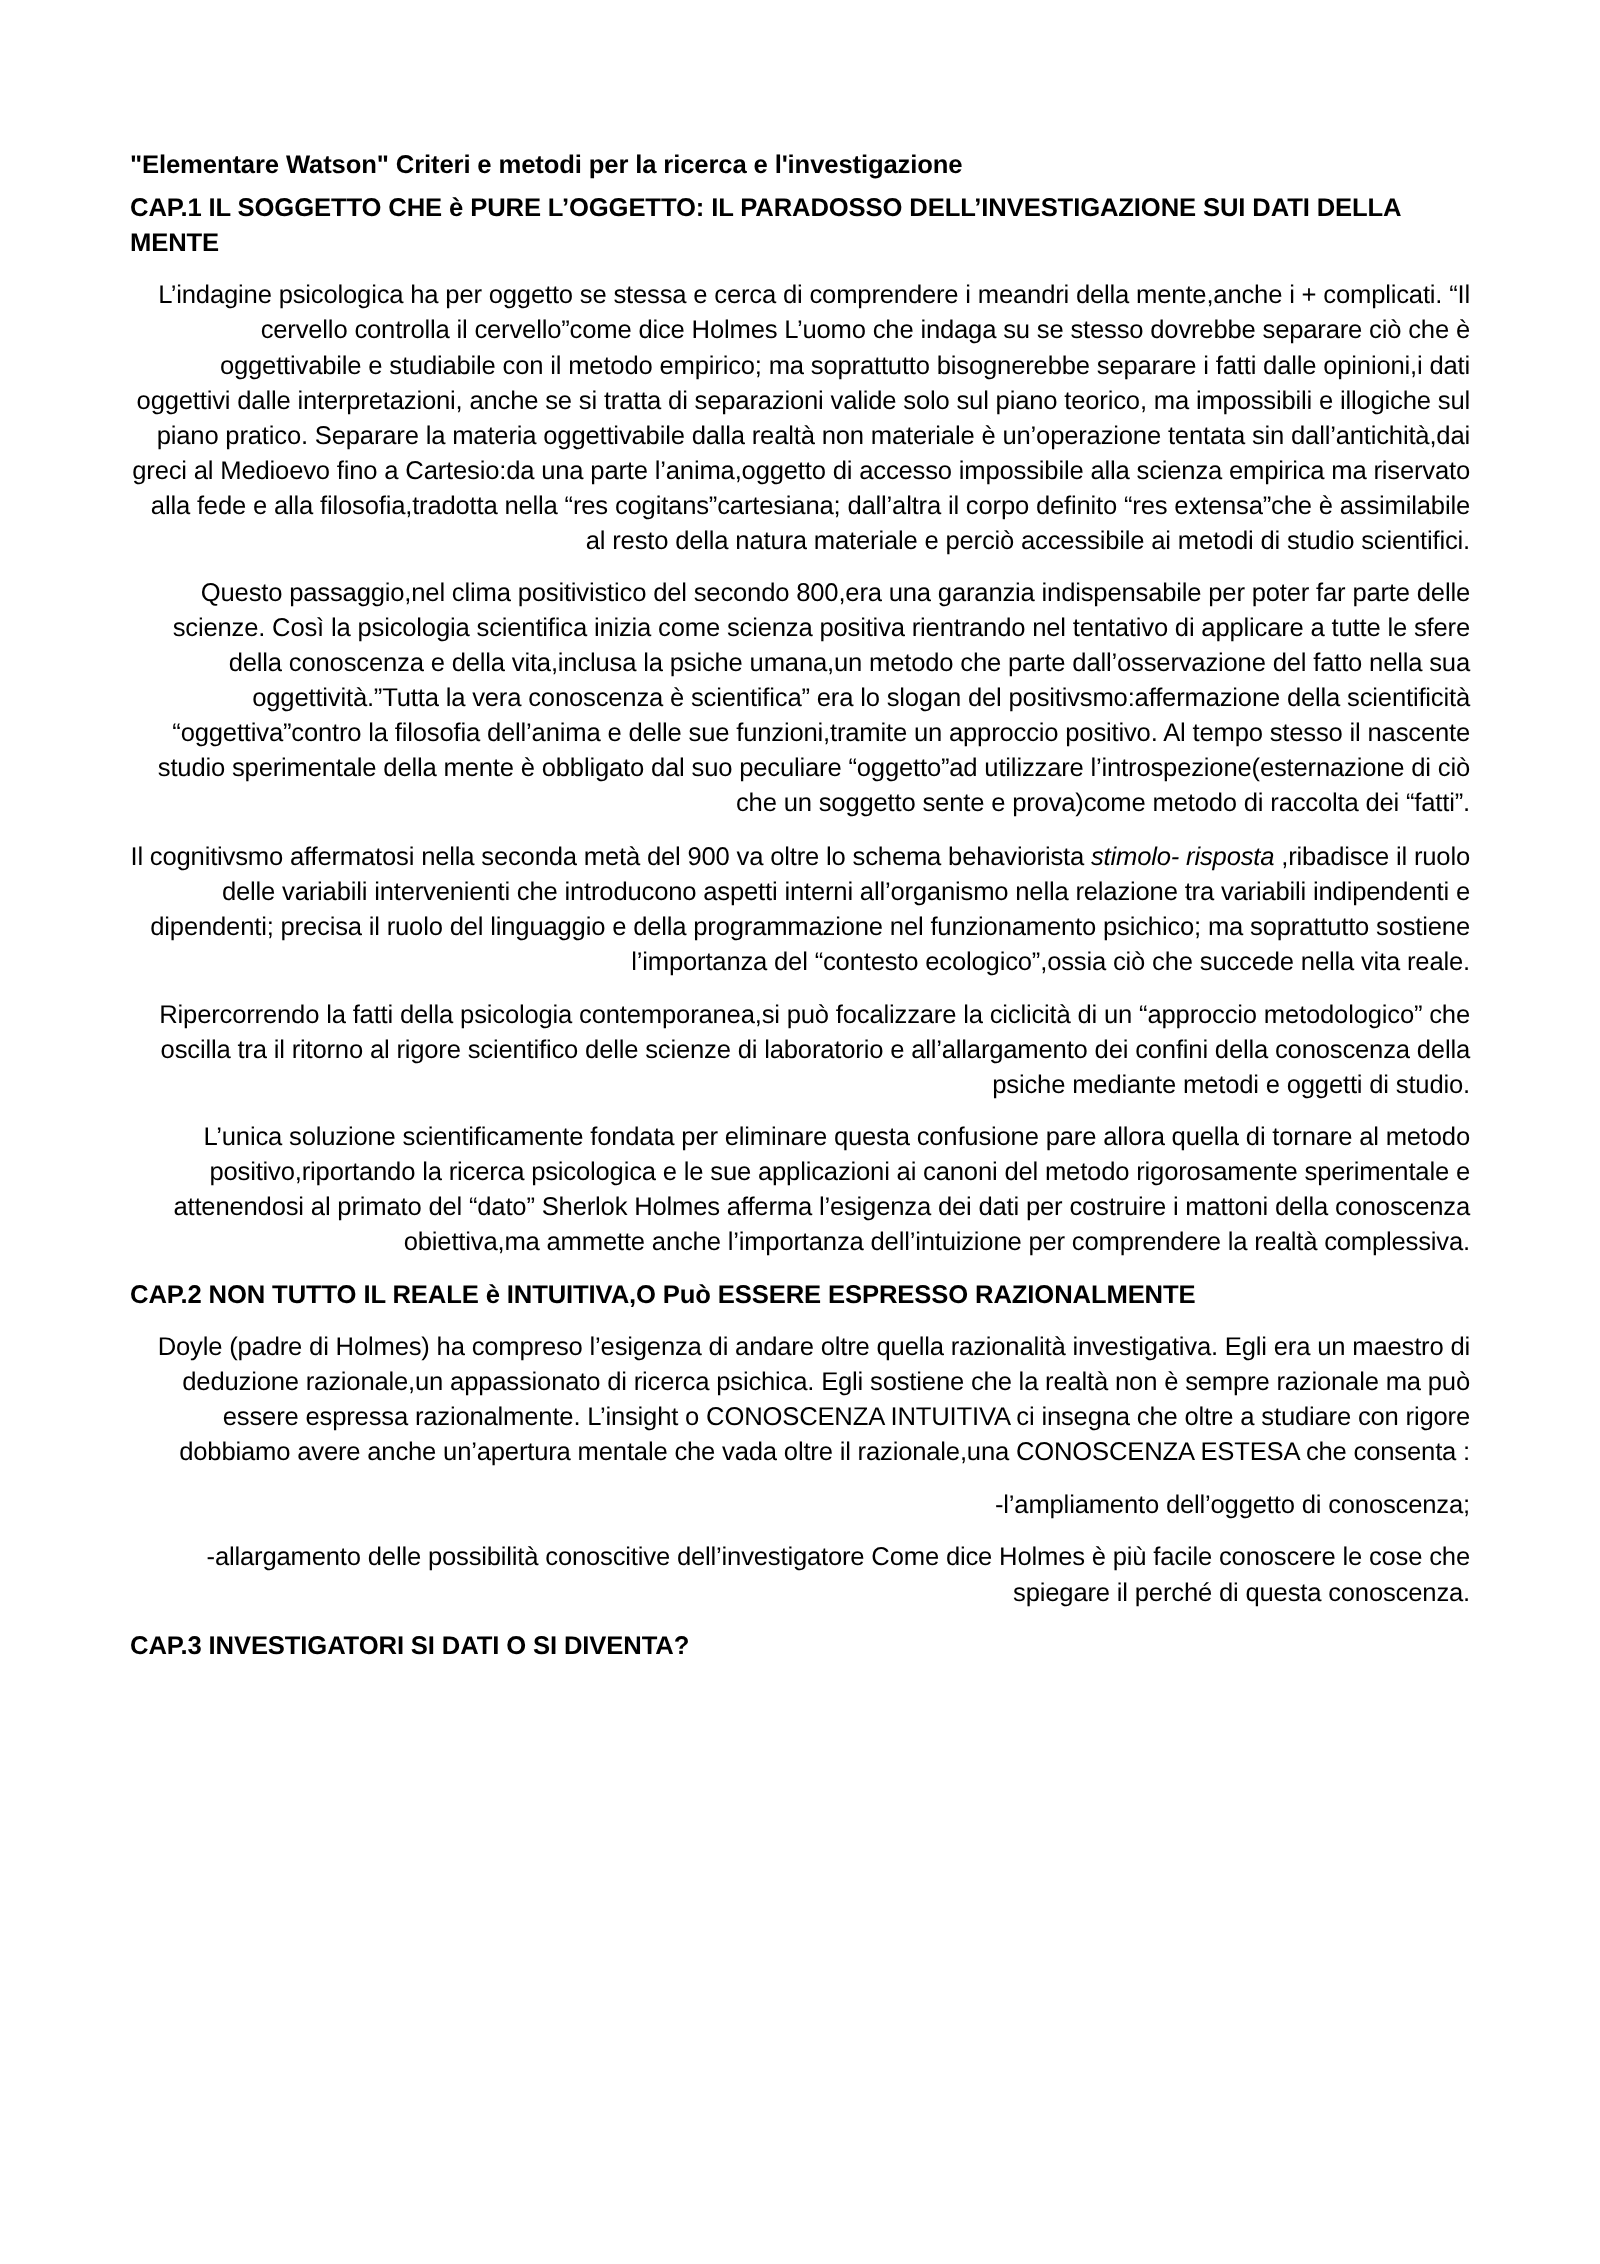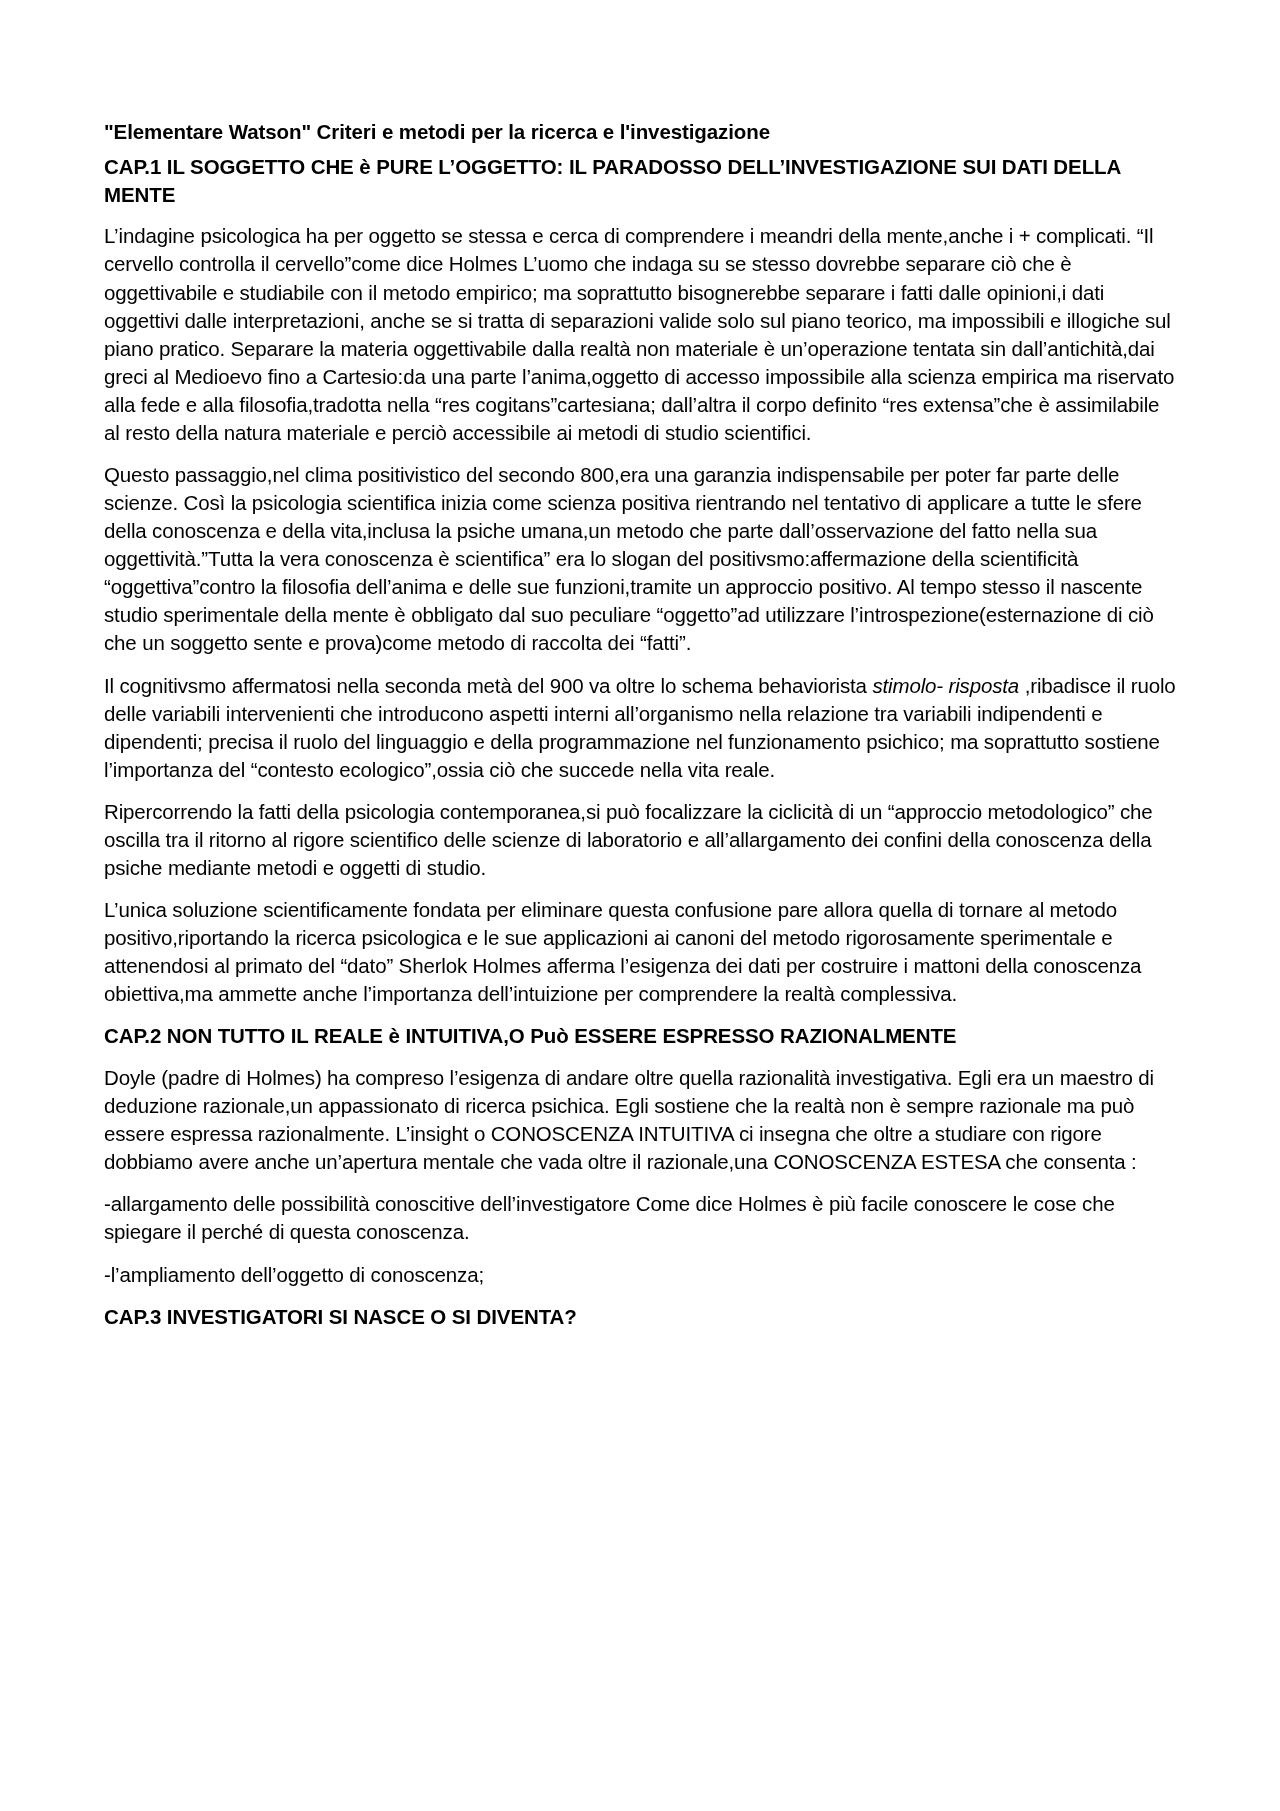--- a/index.html
+++ b/index.html
@@ -32,21 +32,21 @@
     font-weight: bold;
     line-height: 1.35;
     margin: 0 0 14px 0;
     letter-spacing: -0.1px;
   }
   p.body-par {
     font-size: 20.5px;
     font-weight: normal;
     line-height: 1.37;
     margin: 0 0 14px 0;
-    text-align: left;
+    text-align: right;
     letter-spacing: -0.15px;
   }
   p.body-par:last-child {
     margin-bottom: 0;
   }
   .em-italic {
     font-style: italic;
   }
 </style>
 </head>
@@ -65,19 +65,19 @@
   <p class="body-par"><span>Il cognitivsmo affermatosi nella seconda metà del 900 va oltre lo schema behaviorista </span><span class="em-italic">stimolo- risposta</span><span> ,ribadisce il ruolo delle variabili intervenienti che introducono aspetti interni all’organismo nella relazione tra variabili indipendenti e dipendenti; precisa il ruolo del linguaggio e della programmazione nel funzionamento psichico; ma soprattutto sostiene l’importanza del “contesto ecologico”,ossia ciò che succede nella vita reale.</span></p>
 
   <p class="body-par">Ripercorrendo la fatti della psicologia contemporanea,si può focalizzare la ciclicità di un “approccio metodologico” che oscilla tra il ritorno al rigore scientifico delle scienze di laboratorio e all’allargamento dei confini della conoscenza della psiche mediante metodi e oggetti di studio.</p>
 
   <p class="body-par">L’unica soluzione scientificamente fondata per eliminare questa confusione pare allora quella di tornare al metodo positivo,riportando la ricerca psicologica e le sue applicazioni ai canoni del metodo rigorosamente sperimentale e attenendosi al primato del “dato” Sherlok Holmes afferma l’esigenza dei dati per costruire i mattoni della conoscenza obiettiva,ma ammette anche l’importanza dell’intuizione per comprendere la realtà complessiva.</p>
 
   <div class="chapter-head">CAP.2 NON TUTTO IL REALE è INTUITIVA,O Può ESSERE ESPRESSO RAZIONALMENTE</div>
 
   <p class="body-par">Doyle (padre di Holmes) ha compreso l’esigenza di andare oltre quella razionalità investigativa. Egli era un maestro di deduzione razionale,un appassionato di ricerca psichica. Egli sostiene che la realtà non è sempre razionale ma può essere espressa razionalmente. L’insight o CONOSCENZA INTUITIVA ci insegna che oltre a studiare con rigore dobbiamo avere anche un’apertura mentale che vada oltre il razionale,una CONOSCENZA ESTESA che consenta :</p>
 
+  <p class="body-par">-l’ampliamento dell’oggetto di conoscenza;</p>
+
   <p class="body-par">-allargamento delle possibilità conoscitive dell’investigatore Come dice Holmes è più facile conoscere le cose che spiegare il perché di questa conoscenza.</p>
 
-  <p class="body-par">-l’ampliamento dell’oggetto di conoscenza;</p>
-
-  <div class="chapter-head">CAP.3 INVESTIGATORI SI NASCE O SI DIVENTA?</div>
+  <div class="chapter-head">CAP.3 INVESTIGATORI SI DATI O SI DIVENTA?</div>
 
 </div>
 
 </body></html>

